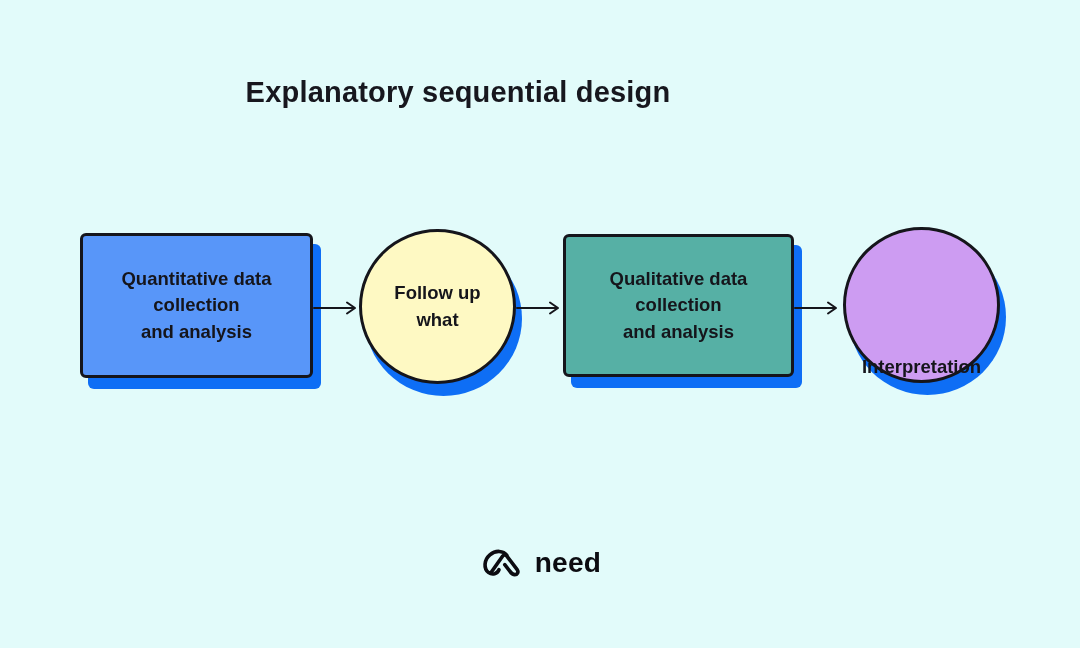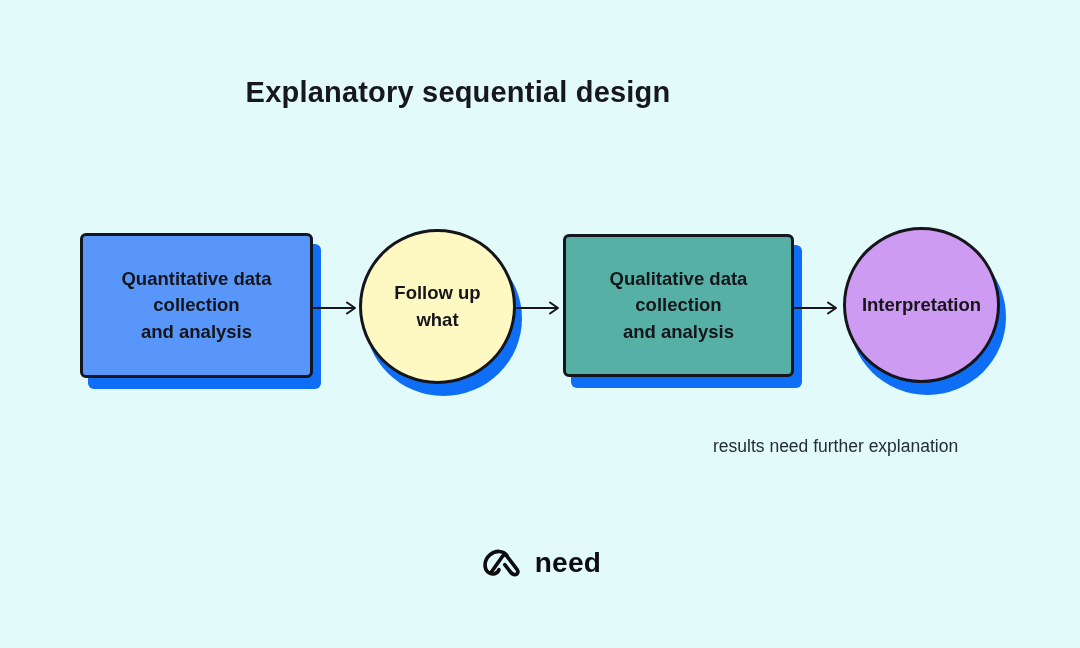--- a/index.html
+++ b/index.html
@@ -41,21 +41,21 @@
     border-radius: 6px;
     box-shadow: 8px 11px 0 var(--shadow-color);
   }
   .shape.circle {
     border-radius: 50%;
     box-shadow: 6px 12px 0 var(--shadow-color);
   }
   #step-quantitative  { left: 80px;  top: 233px; width: 233px; height: 145px; }
   #step-follow-up     { left: 359px; top: 229px; width: 157px; height: 155px; }
   #step-qualitative   { left: 563px; top: 234px; width: 231px; height: 143px; }
-  #step-interpretation{ left: 843px; top: 227px; width: 157px; height: 156px; }
+  #step-interpretation{ left: 843px; top: 227px; width: 157px; height: 156px; align-items: flex-end; }
   .shape .line { display: block; }
   .arrow {
     position: absolute;
     top: 300px;
     color: var(--outline-color);
   }
   #arrow-1 { left: 313px; }
   #arrow-2 { left: 516px; }
   #arrow-3 { left: 794px; }
   .annotation {
@@ -126,21 +126,20 @@
   <path d="M1 8 H41 M34 2.5 L42 8 L34 13.5" fill="none" stroke="currentColor" stroke-width="2" stroke-linecap="round" stroke-linejoin="round"></path>
 </svg>
 
 <div class="shape circle" id="step-interpretation" style="background: rgb(205, 156, 242);">
   <div>
     <span class="line">Interpretation</span>
   </div>
 </div>
 
 <div class="annotation">
-  <span class="line">results need further explanation</span>
 </div>
 
 <div class="brand-footer">
   <svg width="43" height="33" viewBox="0 0 52 38">
     <path d="M34 9 C30 3.5 20.5 2.5 13.5 8.5 C6.5 14.5 5.5 25 12 30 C16.5 33.2 22.5 31.5 24.5 26.5" fill="none" stroke="#0C0C11" stroke-width="4.4" stroke-linecap="round" stroke-linejoin="round"></path>
     <path d="M14.5 30.5 L29 10 C30.2 8.3 32.8 8.3 34 10 L46.5 26.5 C48.6 29.5 46.6 32.5 43.6 32.5 C41 32.5 39.4 30.8 37.6 28.2 L31.5 20.5" fill="none" stroke="#0C0C11" stroke-width="4.4" stroke-linecap="round" stroke-linejoin="round"></path>
   </svg>
   <span class="brand-name">need</span>
 </div>
 

